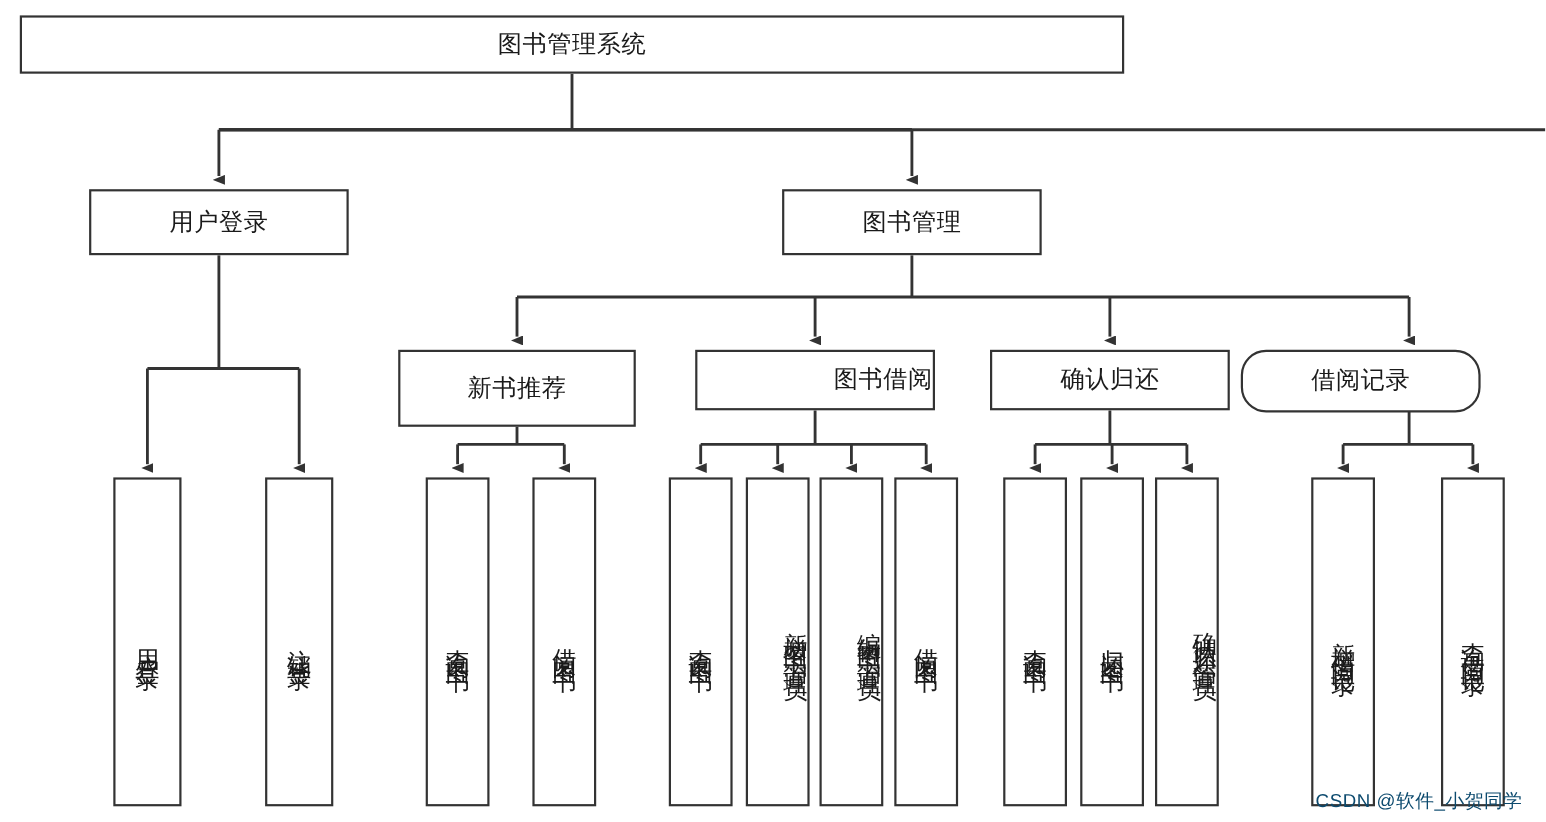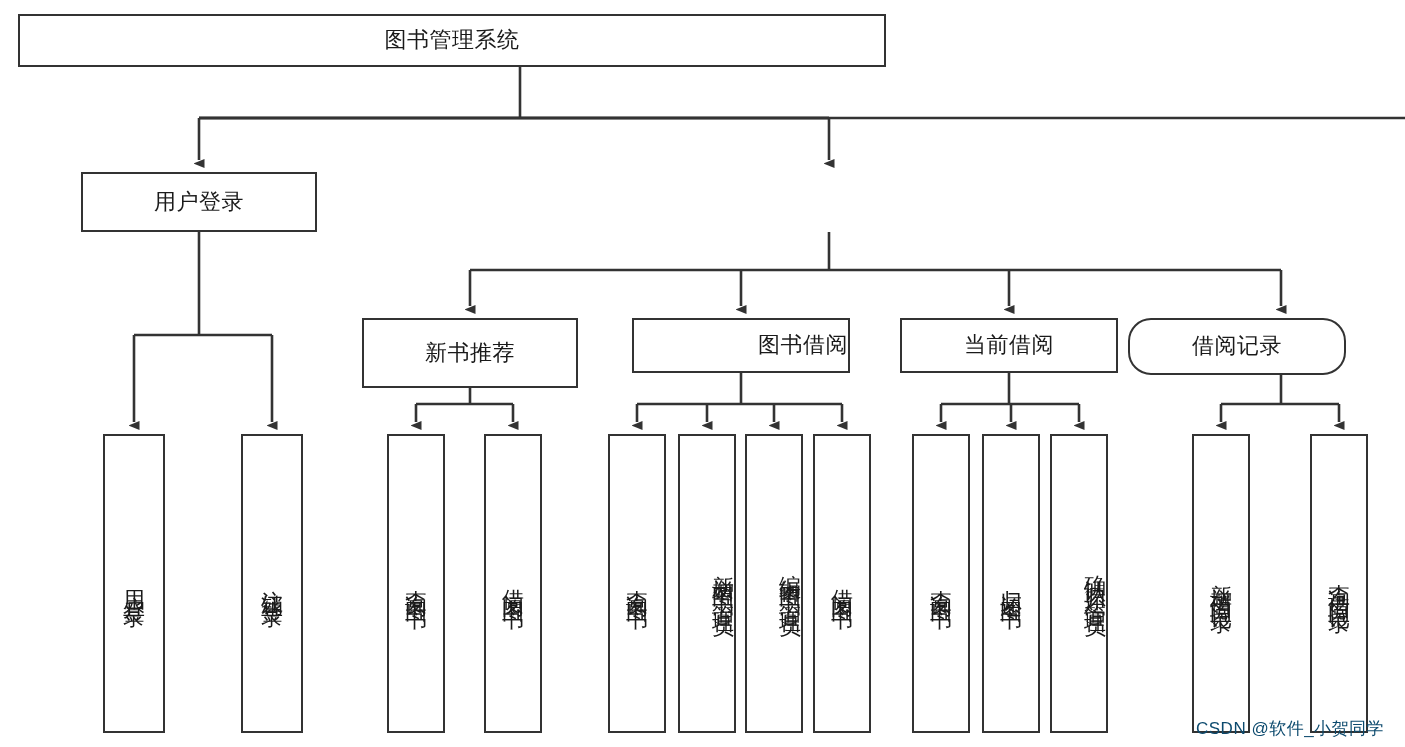--- a/index.html
+++ b/index.html
@@ -121,36 +121,39 @@
       <path d="M1011,404 L1011,422" marker-end="url(#arrow)"></path>
       <path d="M1079,404 L1079,422" marker-end="url(#arrow)"></path>
 
       <path d="M1281,373 L1281,404"></path>
       <path d="M1221,404 L1339,404"></path>
       <path d="M1221,404 L1221,422" marker-end="url(#arrow)"></path>
       <path d="M1339,404 L1339,422" marker-end="url(#arrow)"></path>
     </g>
   </svg>
 
-  <div class="node node-h node-root" style="left:18px; top:14px; width:868px; height:53px;">
+  <div class="node node-h node-root" style="left:18px; top:14px; width:1004px; height:53px;">
     <span>图书管理系统</span>
   </div>
 
   <div class="node node-h" style="left:81px; top:172px; width:236px; height:60px;">
     <span>用户登录</span>
   </div>
+  <div class="node node-h" style="left:711px; top:172px; width:236px; height:60px;">
+    <span>图书管理</span>
+  </div>
 
   <div class="node node-h" style="left:362px; top:318px; width:216px; height:70px;">
     <span>新书推荐</span>
   </div>
   <div class="node node-h" style="left:632px; top:318px; width:218px; height:55px;justify-content:flex-end;">
     <span>图书借阅</span>
   </div>
   <div class="node node-h" style="left:900px; top:318px; width:218px; height:55px;">
-    <span>当前借阅</span>
+    <span>确认归还</span>
   </div>
   <div class="node node-h" style="left:1128px; top:318px; width:218px; height:57px;border-radius:23px;">
     <span>借阅记录</span>
   </div>
 
   <div class="node node-v" style="left:103px; top:434px; width:62px; height:299px;">
     <span>用户登录</span>
   </div>
   <div class="node node-v" style="left:241px; top:434px; width:62px; height:299px;">
     <span>注销登录</span>

